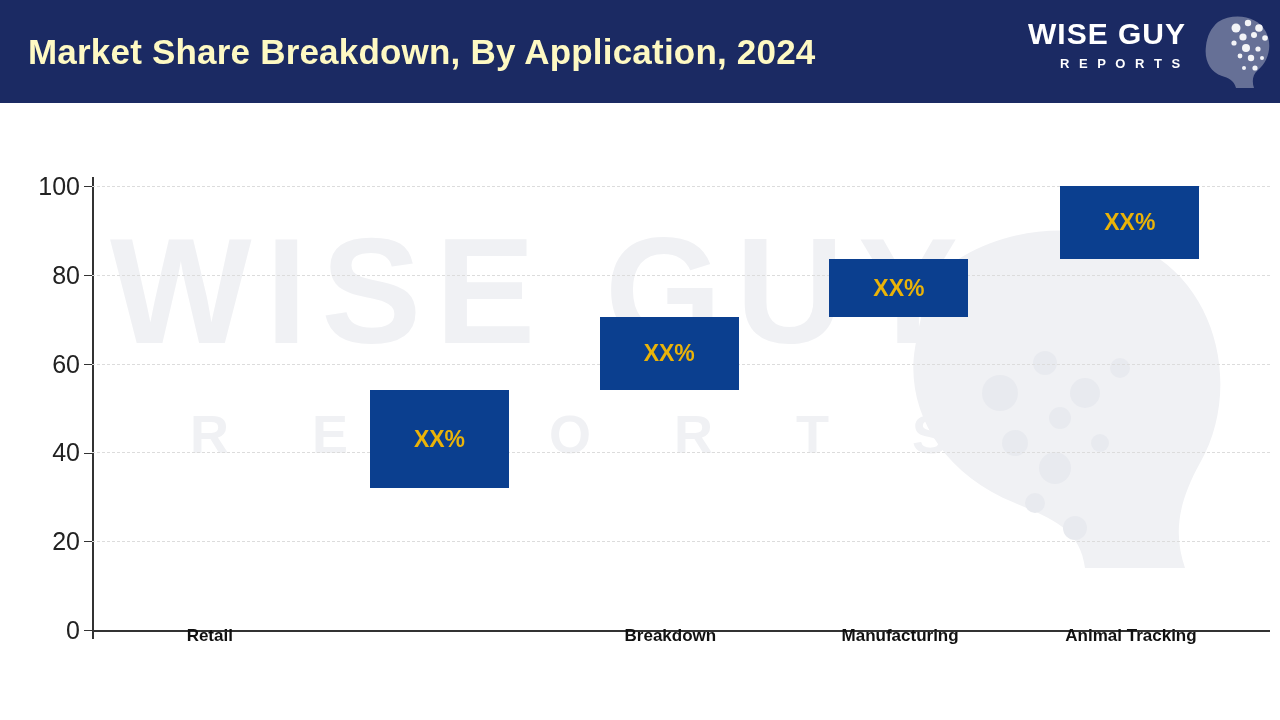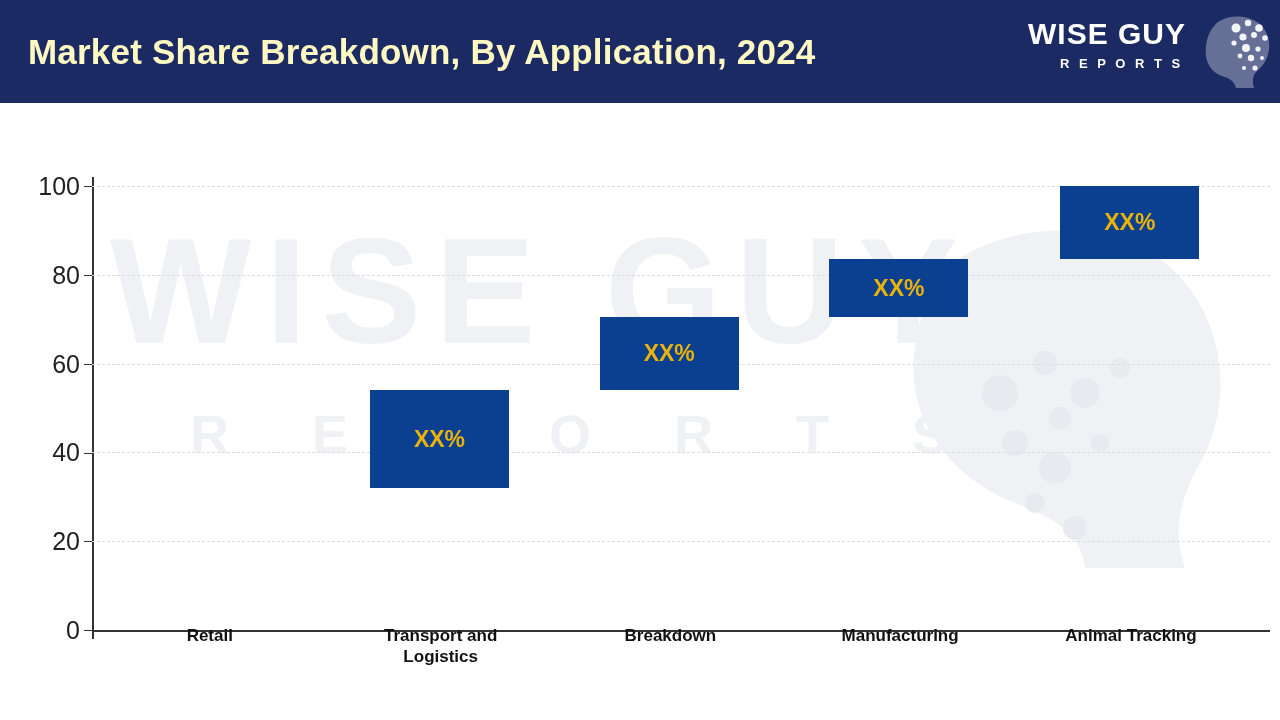--- a/index.html
+++ b/index.html
@@ -250,24 +250,20 @@
 
     <div class="bar" style="left:82.2%; width:11.8%; top:0%; height:16.5%;">
       <span class="bar-label">XX%</span>
     </div>
   </div>
 
   <div class="cat-labels">
     <div class="cat" style="left:1.0%; width:18%;">
       <div>Retail</div>
     </div>
-    <div class="cat" style="left:20.6%; width:18%;">
-      <div>Transport and</div>
-      <div>Logistics</div>
-    </div>
     <div class="cat" style="left:40.1%; width:18%;">
       <div>Breakdown</div>
     </div>
     <div class="cat" style="left:59.6%; width:18%;">
       <div>Manufacturing</div>
     </div>
     <div class="cat" style="left:79.2%; width:18%;text-align:center;">
       <div>Animal Tracking</div>
     </div>
   </div>

